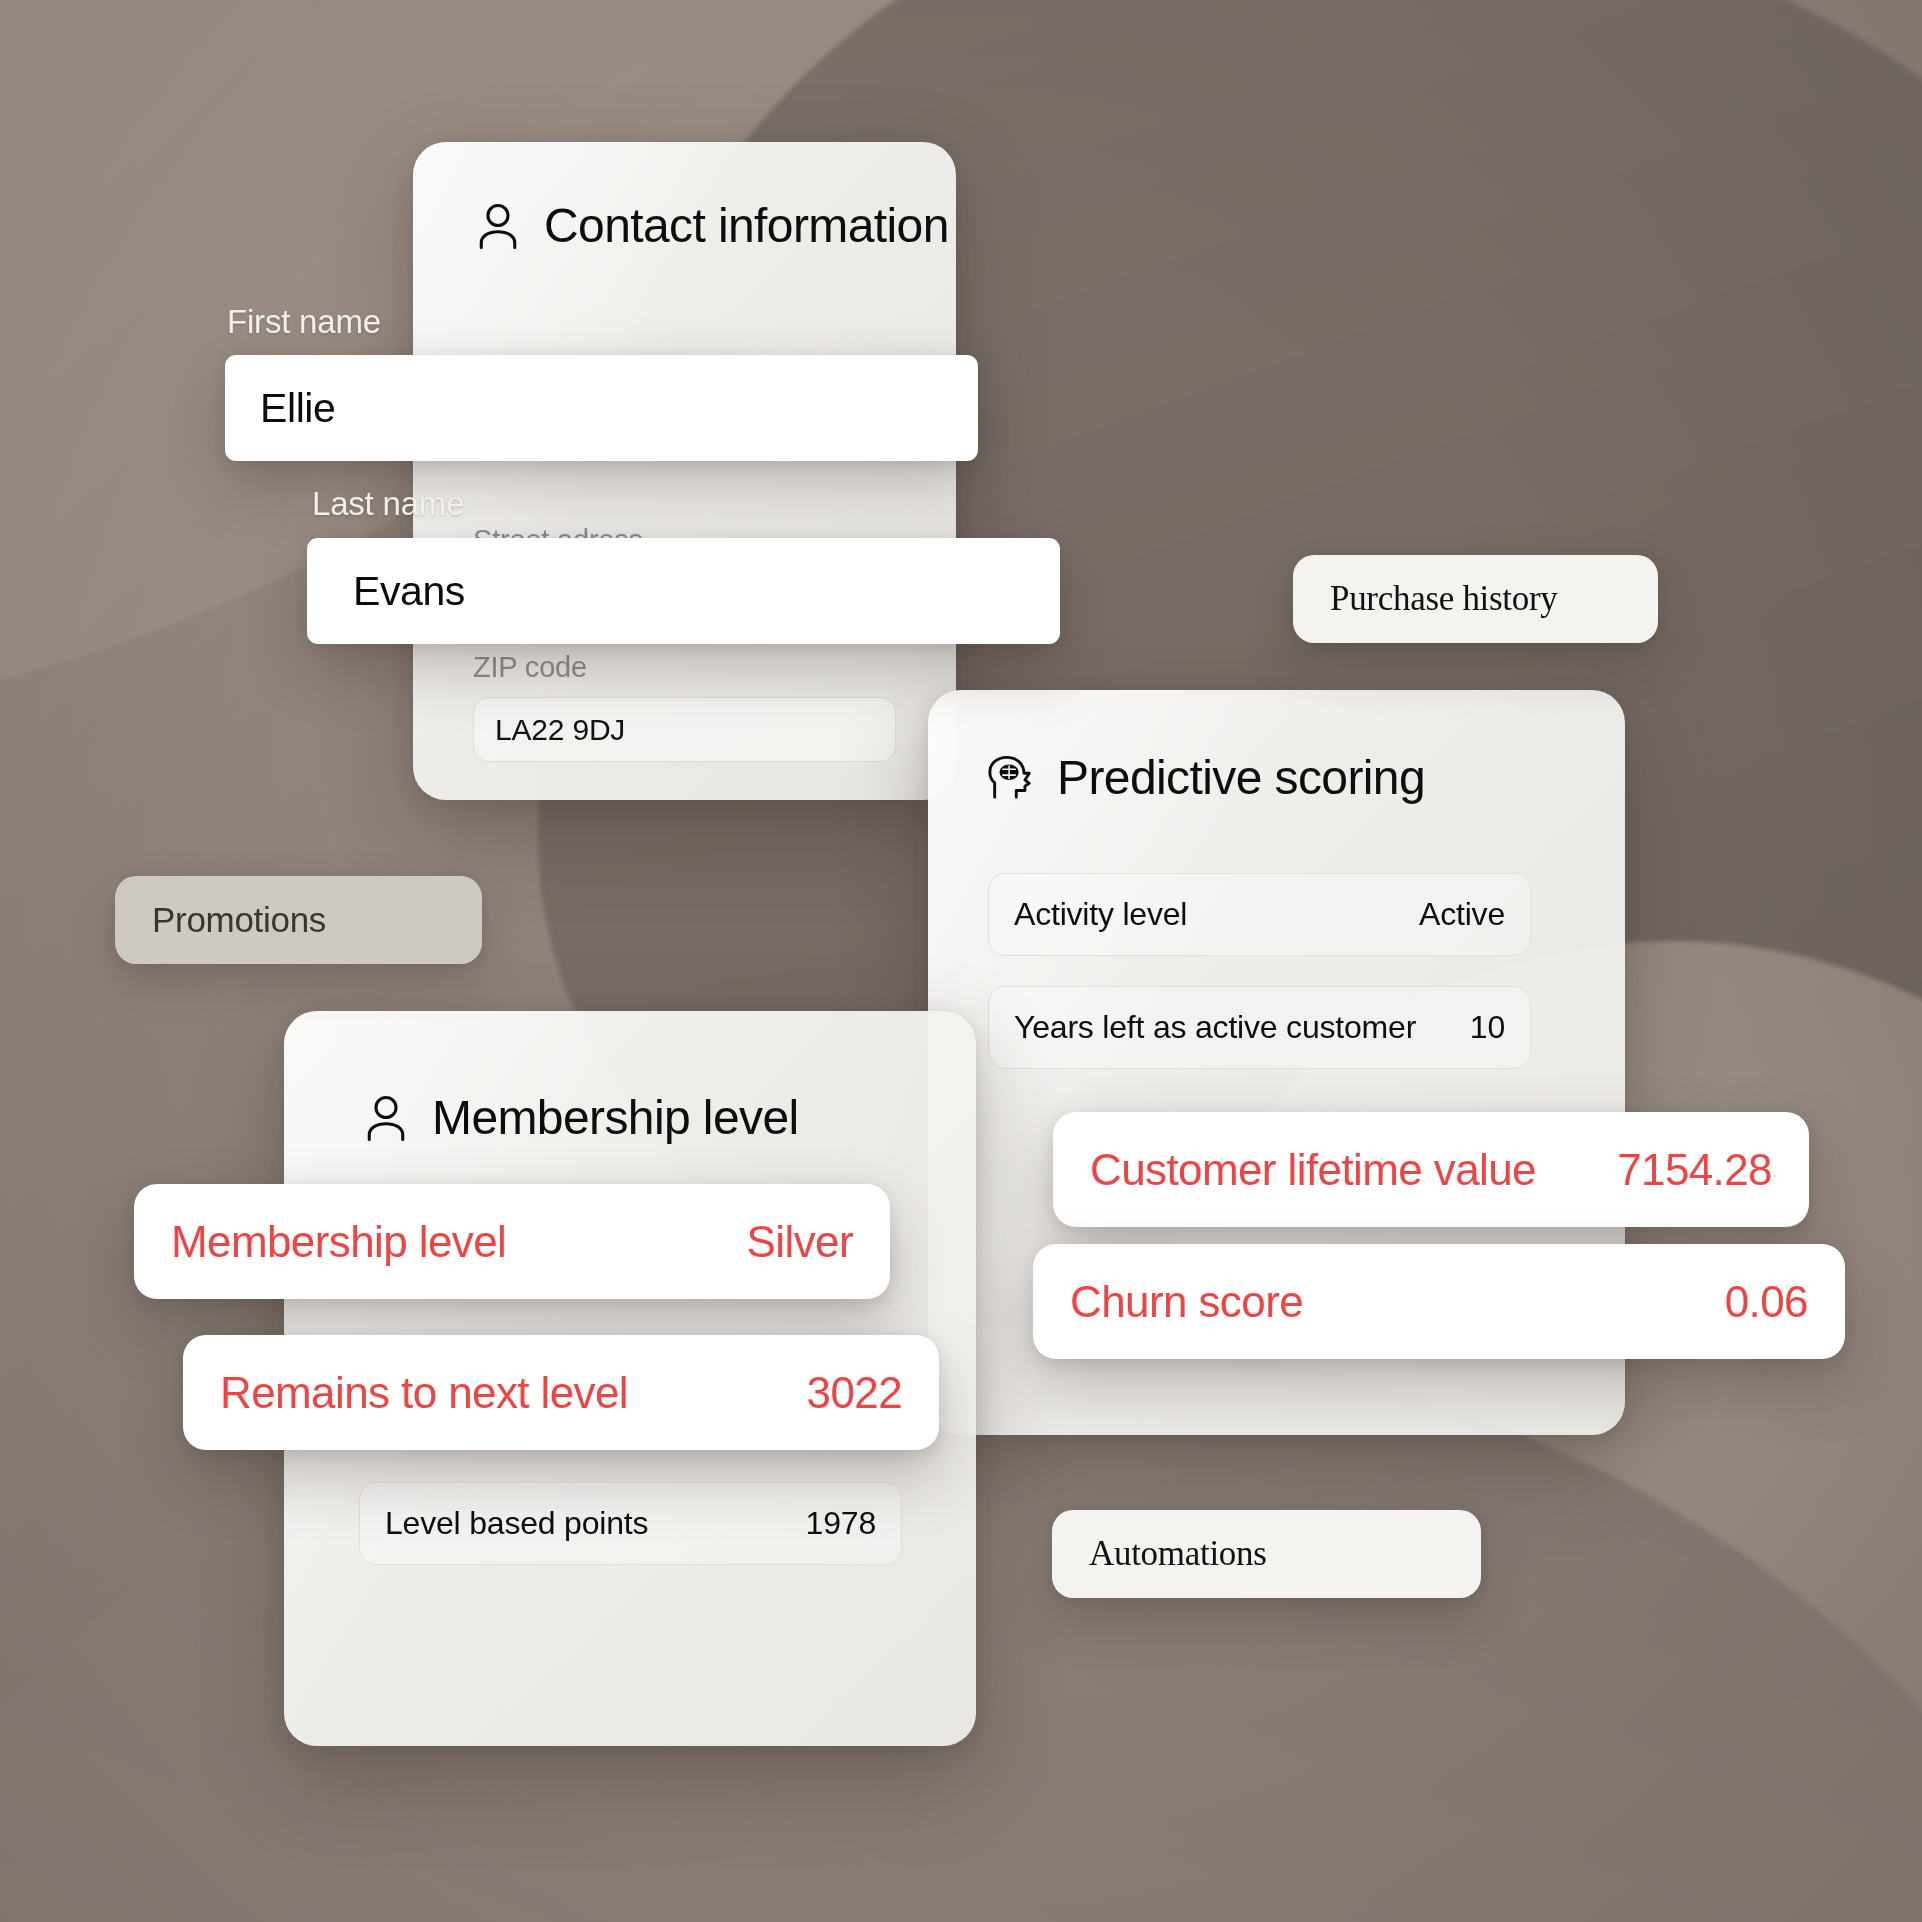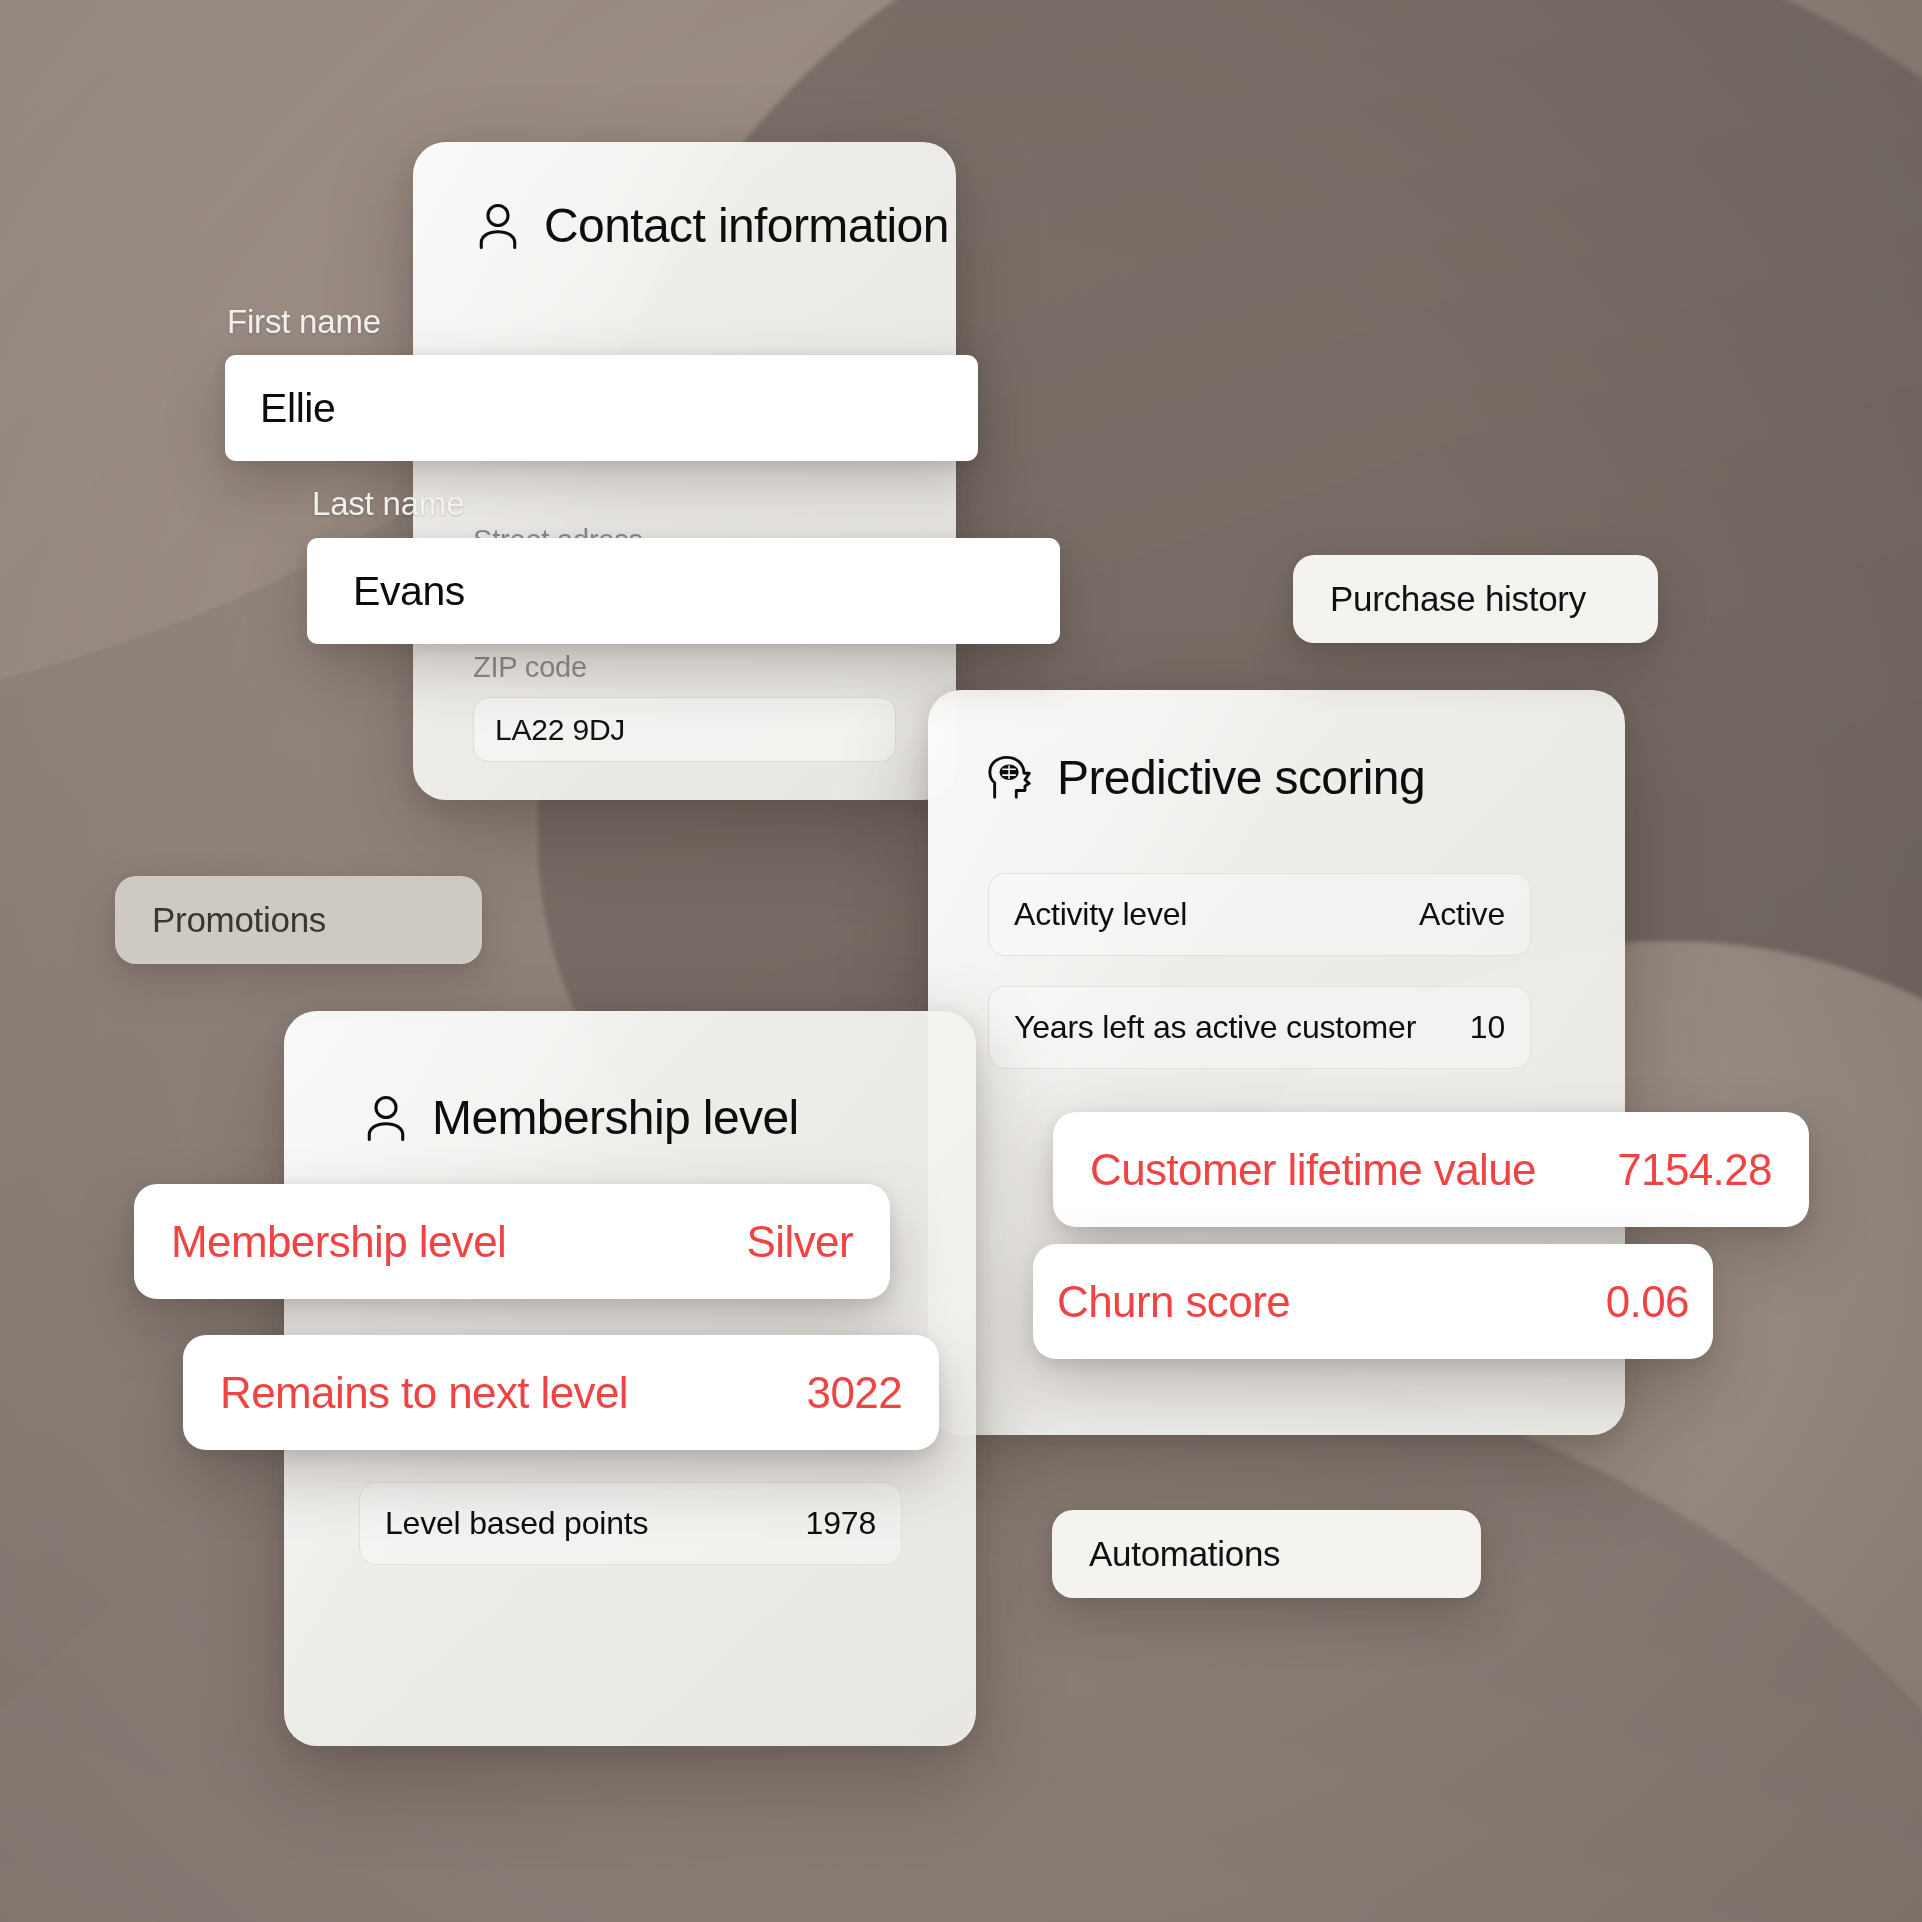--- a/index.html
+++ b/index.html
@@ -206,21 +206,21 @@
   }
   .float-row .lbl,
   .float-row .val {
     font-size: 44px;
     color: #ef4444;
     letter-spacing: -0.6px;
     white-space: nowrap;
   }
 
   #row-clv   { left: 1053px; top: 1112px; width: 756px; height: 115px; padding: 0 37px; }
-  #row-churn { left: 1033px; top: 1244px; width: 680px; height: 115px; padding: 0 24px; }
+  #row-churn { left: 1033px; top: 1244px; width: 812px; height: 115px; padding: 0 37px; }
 
   
   #membership-card {
     left: 284px; top: 1011px;
     width: 692px; height: 735px;
     z-index: 4;
   }
   #membership-card .card-title {
     position: absolute;
     left: 77px; top: 79px;
@@ -238,20 +238,21 @@
     align-items: center;
     border-radius: 21px;
     z-index: 8;
     font-size: 35px;
     letter-spacing: -0.3px;
   }
   .pill-light {
     background: #f4f3f0;
     color: #111;
     box-shadow: 0 21px 50px rgba(50,40,34,0.24), 0 3.8px 11.5px rgba(50,40,34,0.12);
+    font-family: Liberation Serif, serif;
   }
   .pill-muted {
     background: #cfc9c3;
     color: #3b3632;
     box-shadow: 0 19px 44px rgba(50,40,34,0.20), 0 2.9px 9.6px rgba(50,40,34,0.10);
   }
   #pill-purchase   { left: 1293px; top: 555px;  width: 365px; height: 88px; padding: 0 37px; }
   #pill-promotions { left: 115px;  top: 876px;  width: 367px; height: 88px; padding: 0 37px; }
   #pill-automations{ left: 1052px; top: 1510px; width: 429px; height: 88px; padding: 0 37px; }
 </style>

